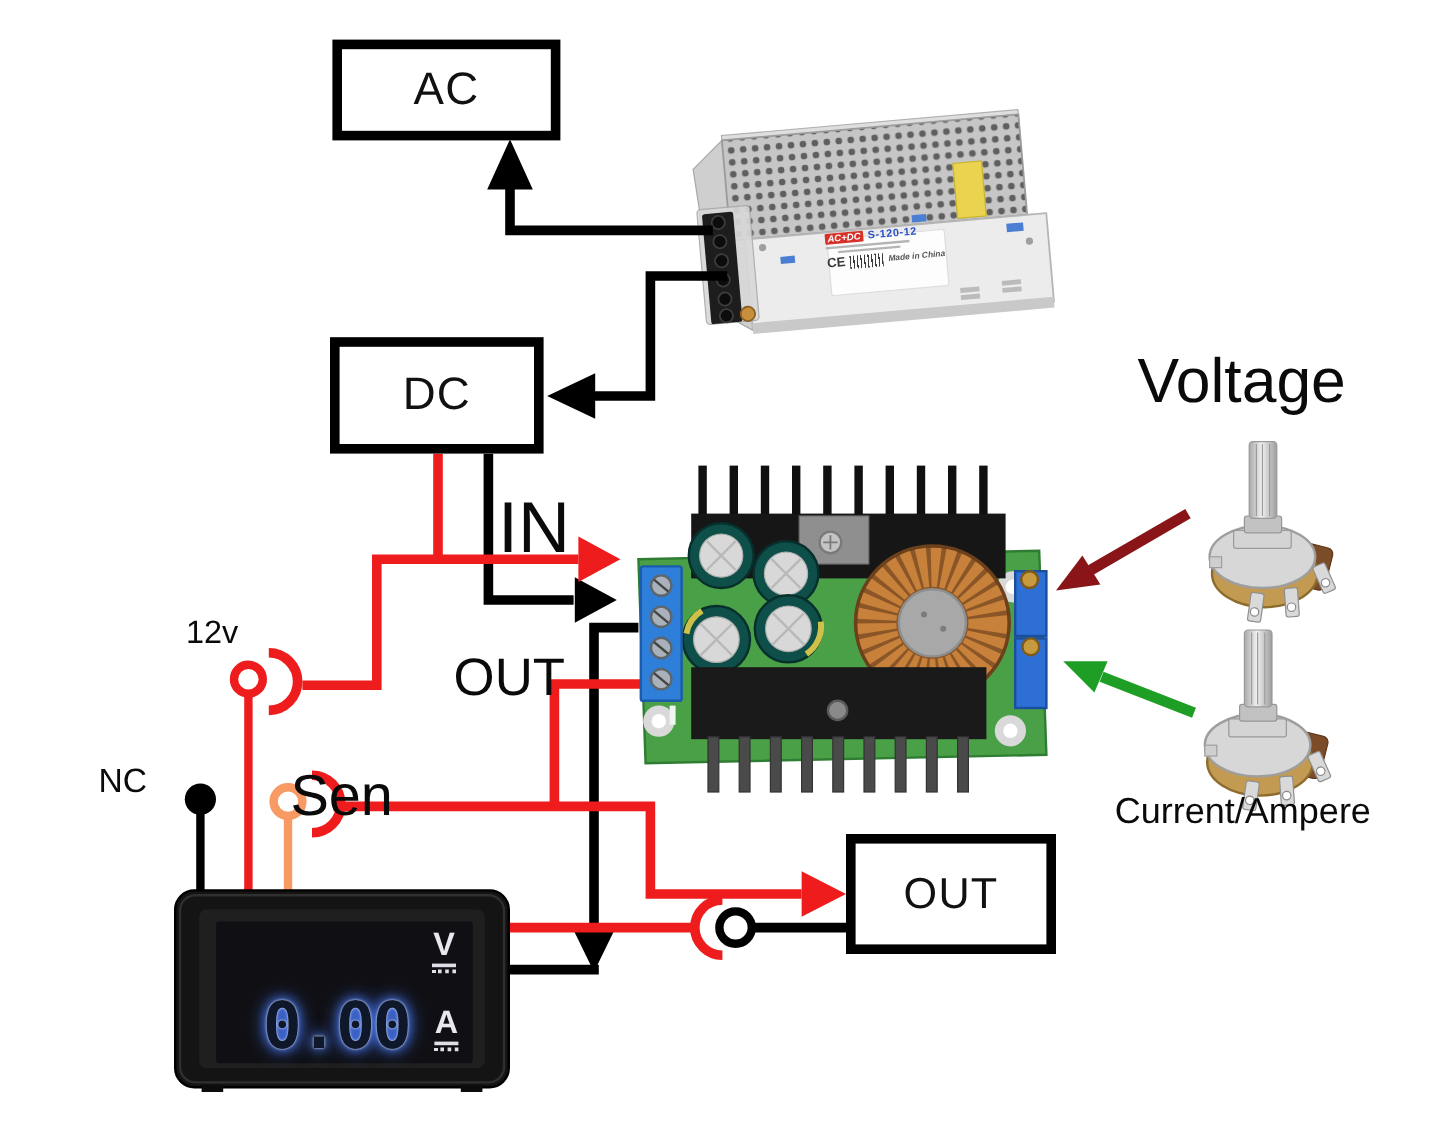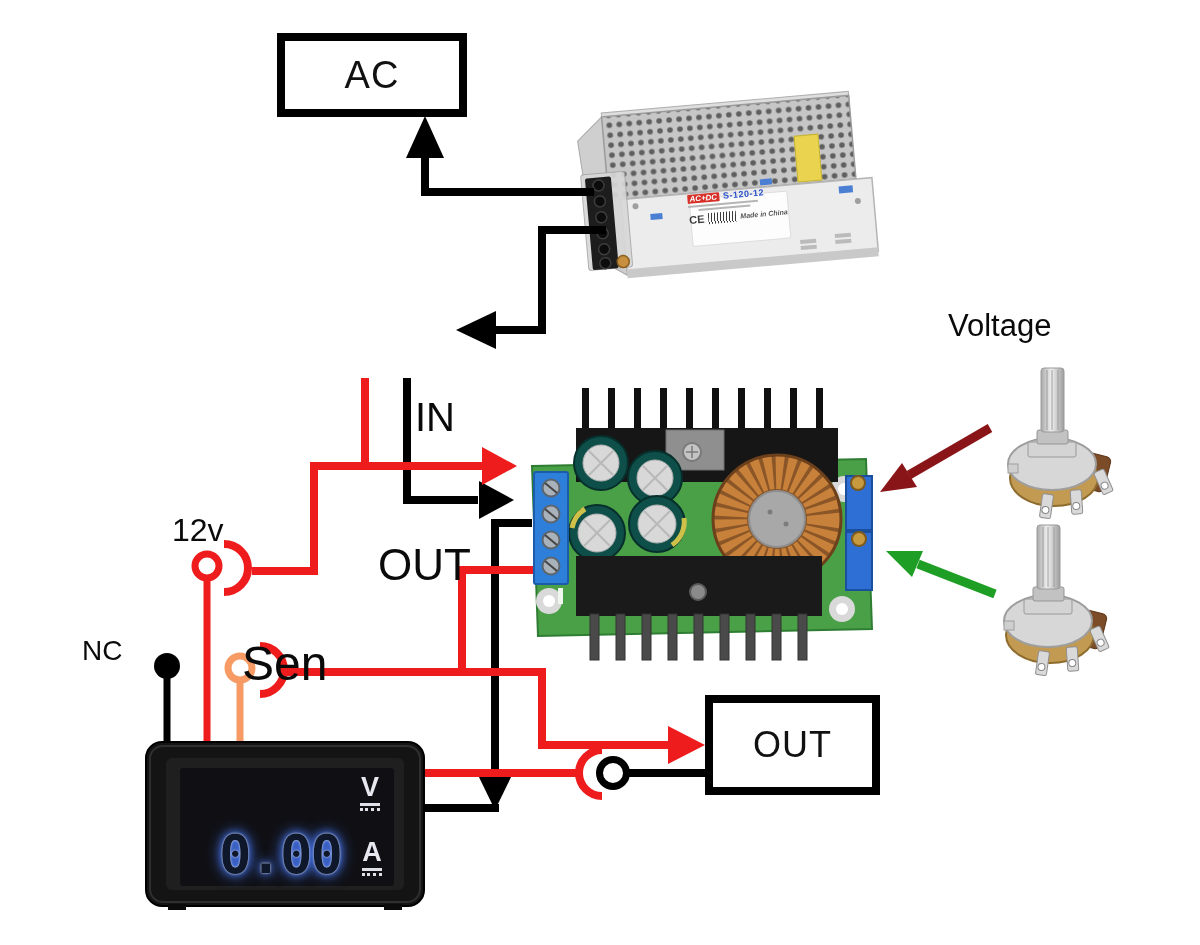--- a/index.html
+++ b/index.html
@@ -270,30 +270,34 @@
   </g>
   <g>
     <path d="M995,594 L918,564" stroke="var(--arrow-green)" stroke-width="9" fill="none"></path>
     <polygon points="886,551 923,551 912,577" fill="var(--arrow-green)"></polygon>
   </g>
 </svg>
 
 <div class="box" style="left:277px;top:33px;width:190px;height:84px">
   <span>AC</span>
 </div>
+<div class="box" style="left:275px;top:281px;width:178px;height:97px">
+  <span>DC</span>
+</div>
 <div class="box" style="left:705px;top:695px;width:175px;height:100px;font-size:36px">
   <span>OUT</span>
 </div>
 
-<div class="flabel" style="left:415px;top:395px;font-size:40px">IN</div>
+<div class="flabel" style="left:415px;top:405px;font-size:60px">IN</div>
 <div class="flabel" style="left:378px;top:540px;font-size:44px">OUT</div>
-<div class="flabel" style="left:172px;top:512px;font-size:32px">12v</div>
+<div class="flabel" style="left:155px;top:512px;font-size:27px">12v</div>
 <div class="flabel" style="left:82px;top:635px;font-size:28px">NC</div>
 <div class="flabel" style="left:242px;top:636px;font-size:48px">Sen</div>
-<div class="flabel" style="left:948px;top:308px;font-size:31px">Voltage</div>
+<div class="flabel" style="left:948px;top:288px;font-size:52px">Voltage</div>
+<div class="flabel" style="left:929px;top:660px;font-size:30px">Current/Ampere</div>
 
 <div class="psu-label">
   <div class="psu-row">
     <span class="brand">AC+DC</span>
     <span class="model">S-120-12</span>
   </div>
   <div class="tinyline"></div>
   <div class="tinyline short"></div>
   <div class="psu-row" style="margin-top:1px">
     <span class="ce">CE</span>

